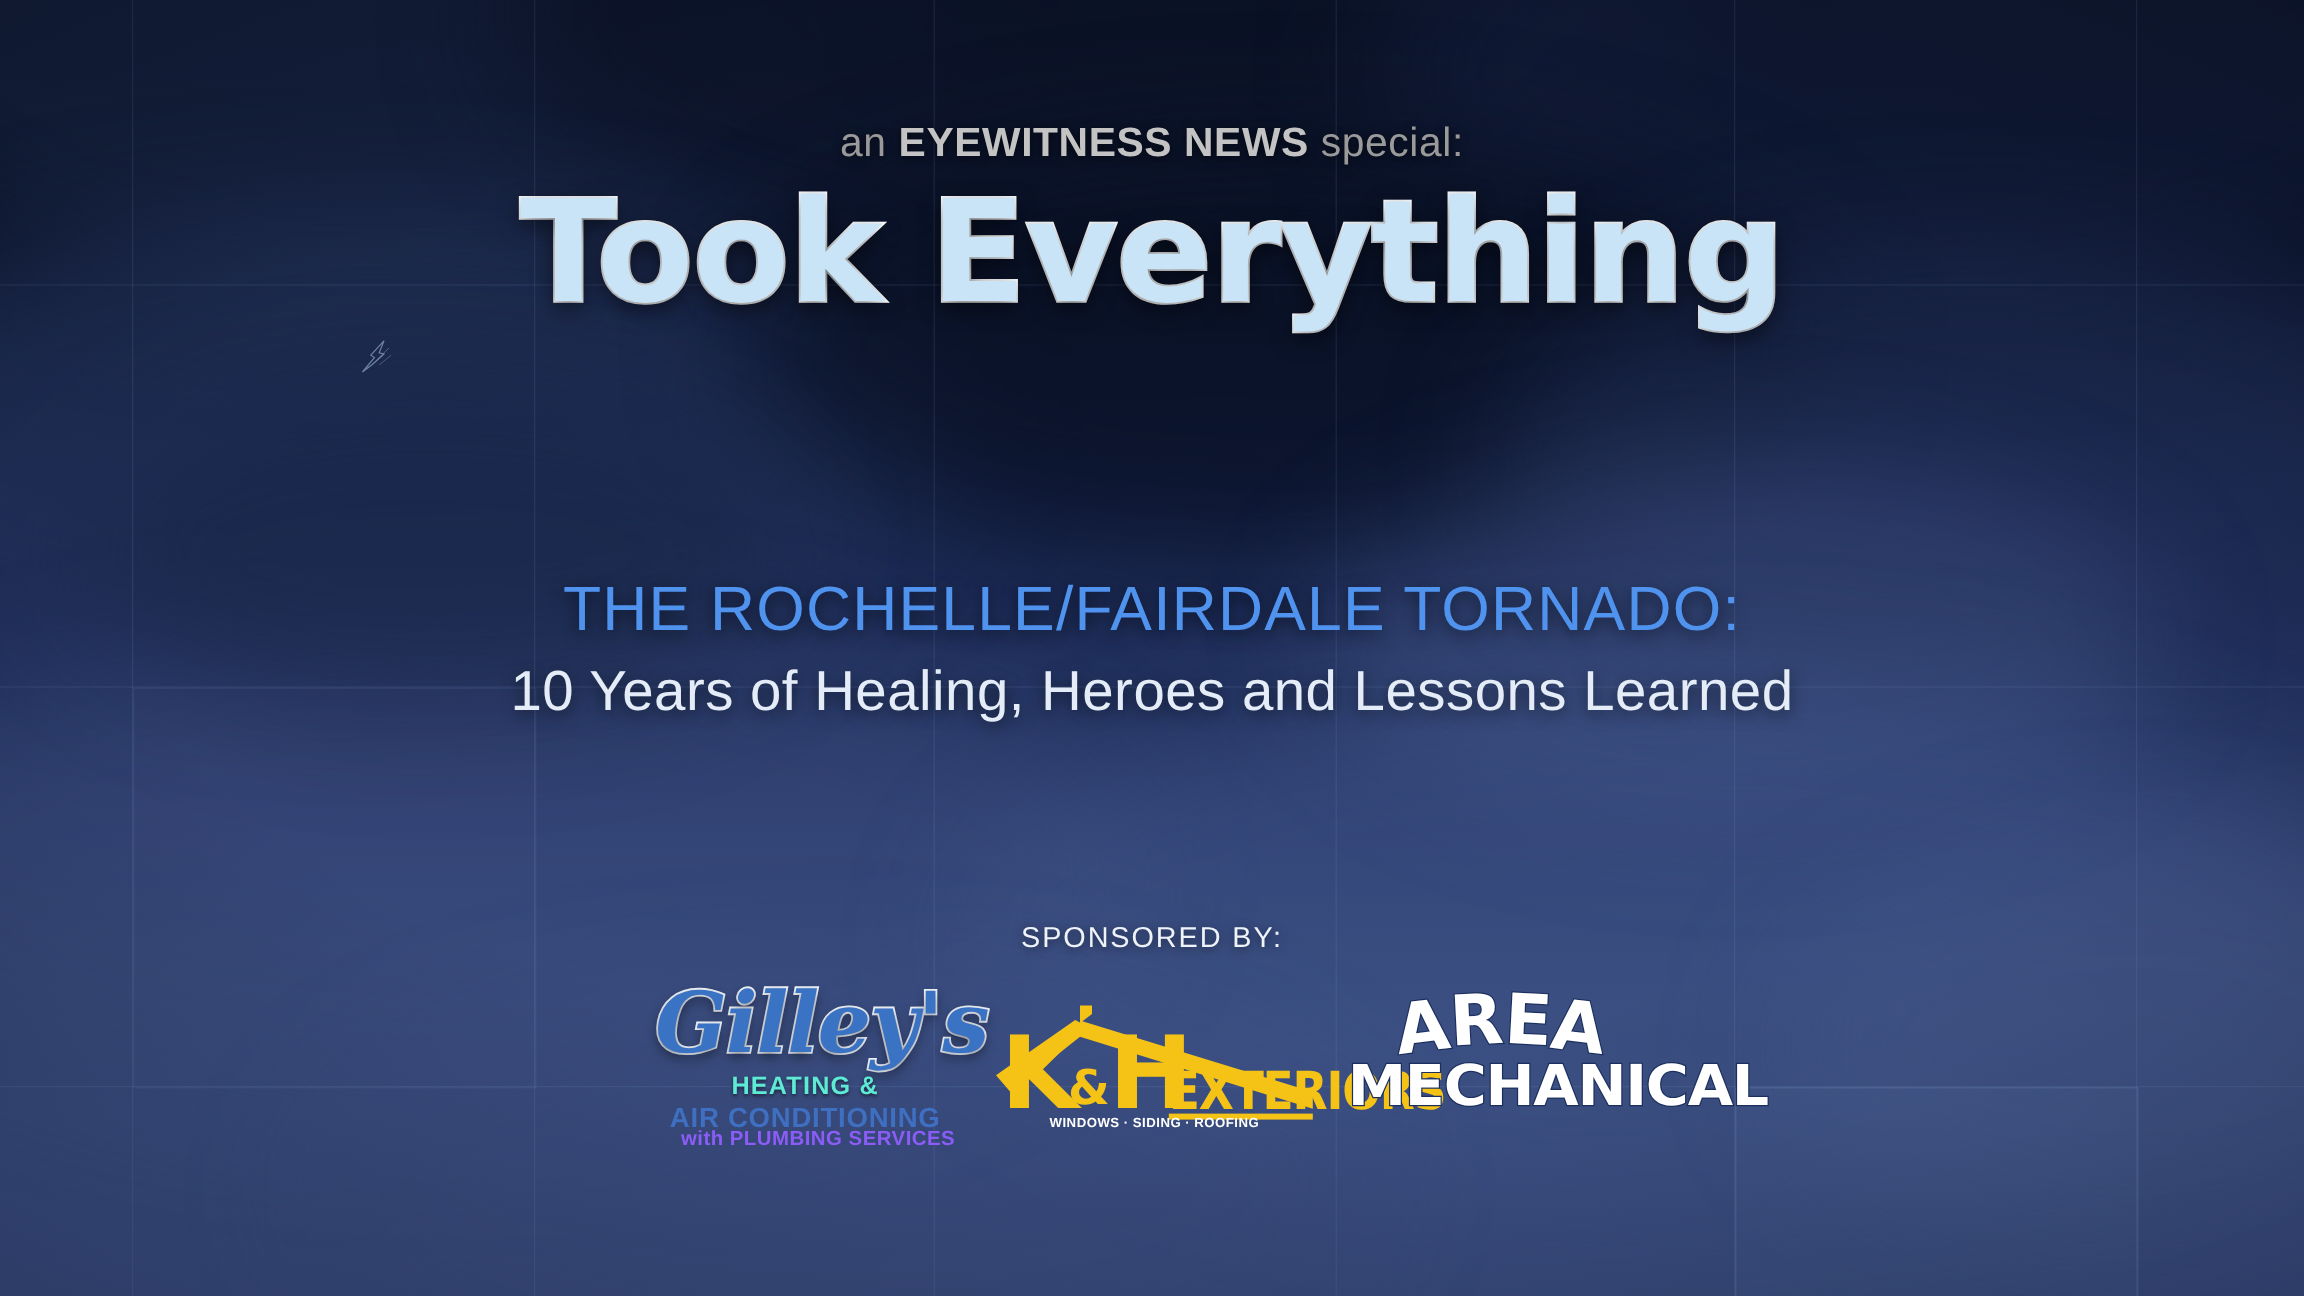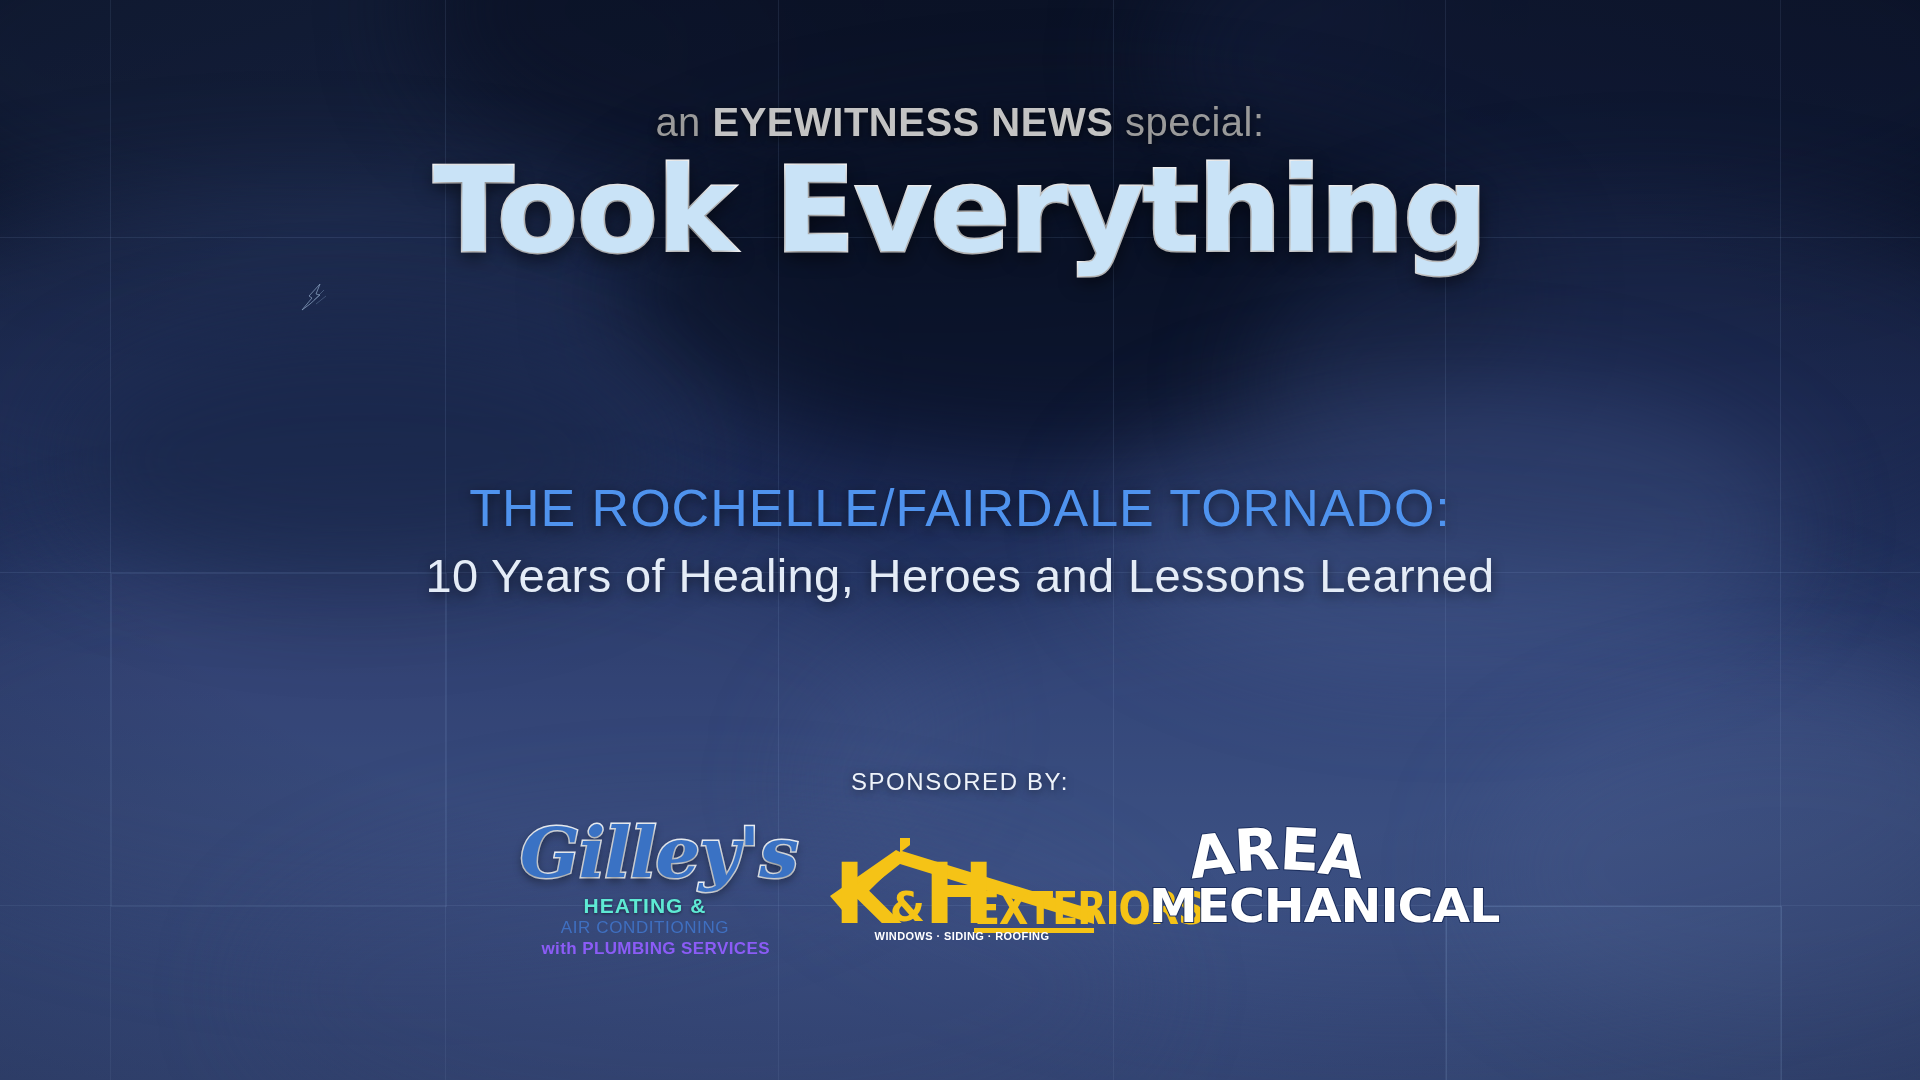--- a/index.html
+++ b/index.html
@@ -73,21 +73,21 @@
 
   
   .content {
     position:absolute; inset:0;
     text-align:center;
   }
   .kicker {
     position:absolute;
     top: 100px;
     left: 0; right: 0;
-    font-size: 40px;
+    font-size: 34px;
     letter-spacing: .5px;
     color: #9a9a9a;
     font-family: "Liberation Sans", sans-serif;
     text-shadow: 0 2px 8px rgba(0,0,0,.65);
     white-space: nowrap;
   }
   .kicker .strong {
     font-weight: bold;
     color: #c3c3c3;
   }
@@ -144,21 +144,21 @@
   }
 
   .logo-row {
     position:absolute;
     left:0; right:0;
     top: 818px;
     height: 140px;
     display:flex;
     justify-content:center;
     align-items:flex-start;
-    gap: 58px;
+    gap: 32px;
   }
 
   
   .logo-gilleys {
     position:relative;
     width: 250px;
     height: 130px;
     text-align:center;
   }
   .gilleys-word {
@@ -178,22 +178,22 @@
     top: 76px; left:0; right:0;
     font-size: 21px;
     font-weight: bold;
     letter-spacing: 1px;
     color: #5eead4;
     text-shadow: 0 1px 3px rgba(0,0,0,.5);
   }
   .gilleys-ac {
     position:absolute;
     top: 100px; left:0; right:0;
-    font-size: 17px;
-    font-weight: normal;
+    font-size: 23px;
+    font-weight: bold;
     letter-spacing: .6px;
     color: #3f6fc0;
   }
   .gilleys-plumbing {
     position:absolute;
     top: 121px; left:0; right:0;
     font-size: 17px;
     font-weight: bold;
     letter-spacing: .4px;
     color: #8b5cf6;

